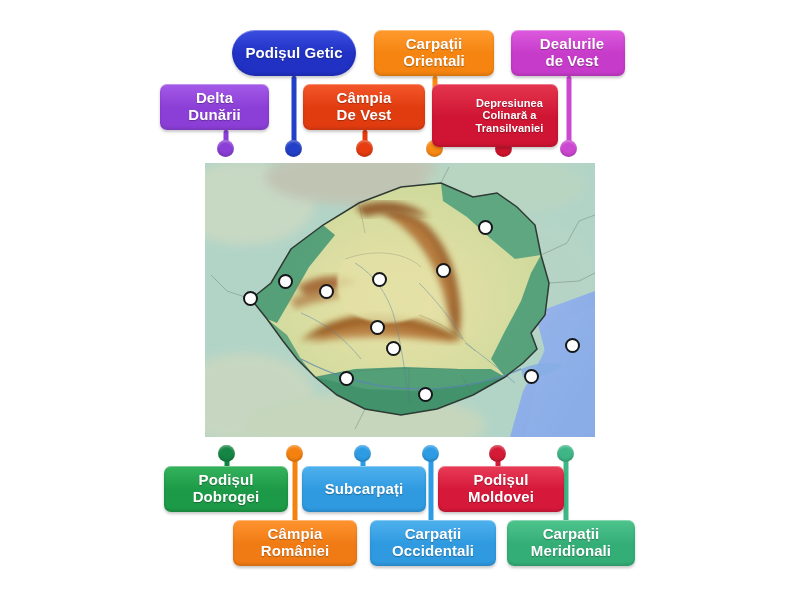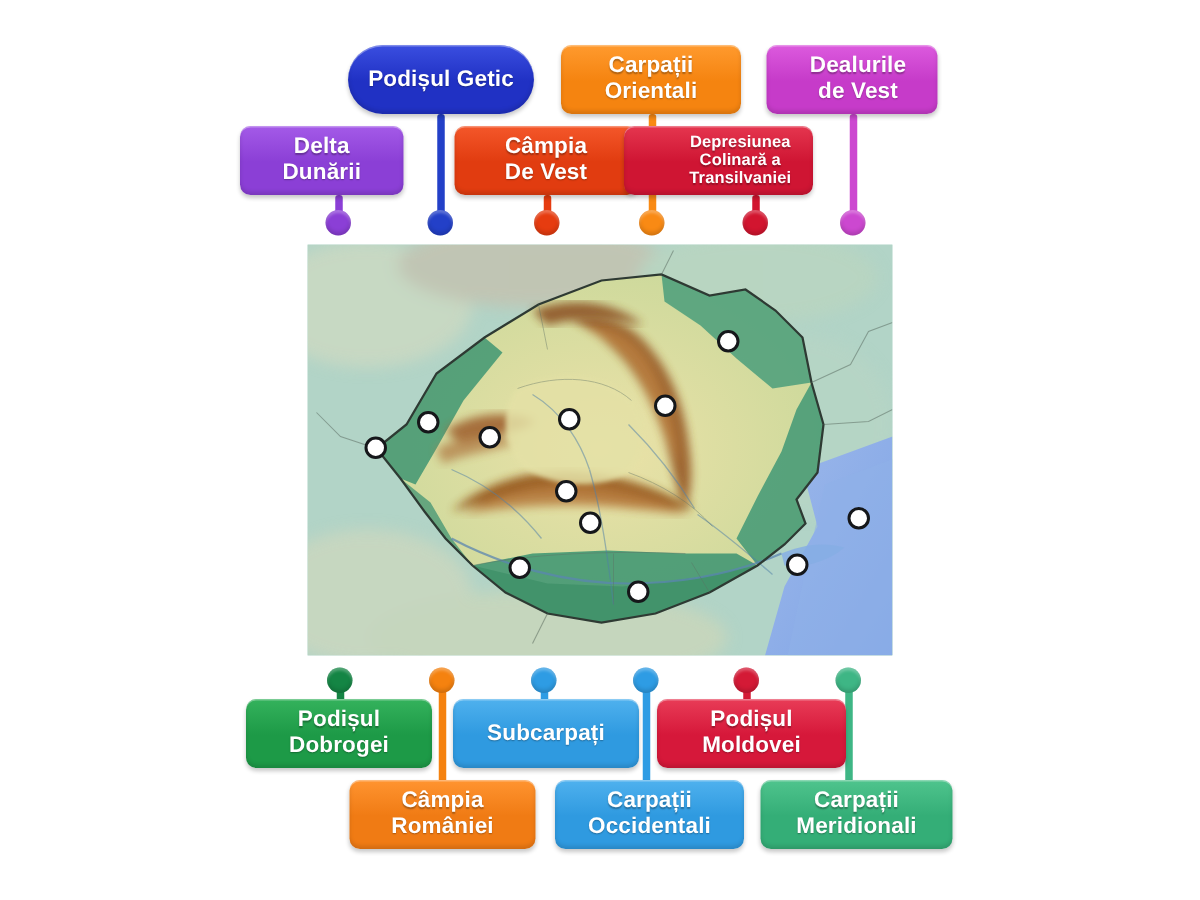--- a/index.html
+++ b/index.html
@@ -106,21 +106,21 @@
       </div>
     </div>
 
   <div id="labels-top">
       <div class="label-box" style="left: 160px; top: 84px; width: 109px; height: 46px; font-size: 15px; background: linear-gradient(rgb(164, 90, 232) 0%, rgb(139, 63, 214) 52%, rgb(139, 63, 214) 100%);"><span class="lbl-text">Delta Dunării</span></div>
       <div class="label-box" style="left: 232px; top: 30px; width: 124px; height: 46px; font-size: 15px; background: linear-gradient(rgb(58, 78, 224) 0%, rgb(32, 49, 196) 52%, rgb(32, 49, 196) 100%); border-radius: 23px;"><span class="lbl-text">Podișul Getic</span></div>
       <div class="label-box" style="left: 303px; top: 84px; width: 122px; height: 46px; font-size: 15px; background: linear-gradient(rgb(244, 87, 42) 0%, rgb(225, 60, 16) 52%, rgb(225, 60, 16) 100%);"><span class="lbl-text">Câmpia
 De Vest</span></div>
       <div class="label-box" style="left: 374px; top: 30px; width: 120px; height: 46px; font-size: 15px; background: linear-gradient(rgb(255, 154, 46) 0%, rgb(245, 132, 16) 52%, rgb(245, 132, 16) 100%);"><span class="lbl-text">Carpații
 Orientali</span></div>
-      <div class="label-box" style="left: 416px; top: 84px; width: 126px; height: 46px; font-size: 11px; background: linear-gradient(rgb(229, 54, 79) 0%, rgb(207, 21, 51) 52%, rgb(207, 21, 51) 100%); padding-left: 37px;"><span class="lbl-text">Depresiunea
+      <div class="label-box" style="left: 432px; top: 84px; width: 126px; height: 63px; font-size: 11px; background: linear-gradient(rgb(229, 54, 79) 0%, rgb(207, 21, 51) 52%, rgb(207, 21, 51) 100%); padding-left: 37px;"><span class="lbl-text">Depresiunea
 Colinară a
 Transilvaniei</span></div>
       <div class="label-box" style="left: 511px; top: 30px; width: 114px; height: 46px; font-size: 15px; background: linear-gradient(rgb(220, 90, 222) 0%, rgb(198, 59, 201) 52%, rgb(198, 59, 201) 100%); padding-left: 16px;"><span class="lbl-text">Dealurile
 de Vest</span></div>
     </div>
 
   <div id="map-frame">
     <svg viewBox="0 0 390 274" preserveAspectRatio="none">
       <defs>
         <linearGradient id="seaGrad" x1="0" y1="0" x2="1" y2="1">

